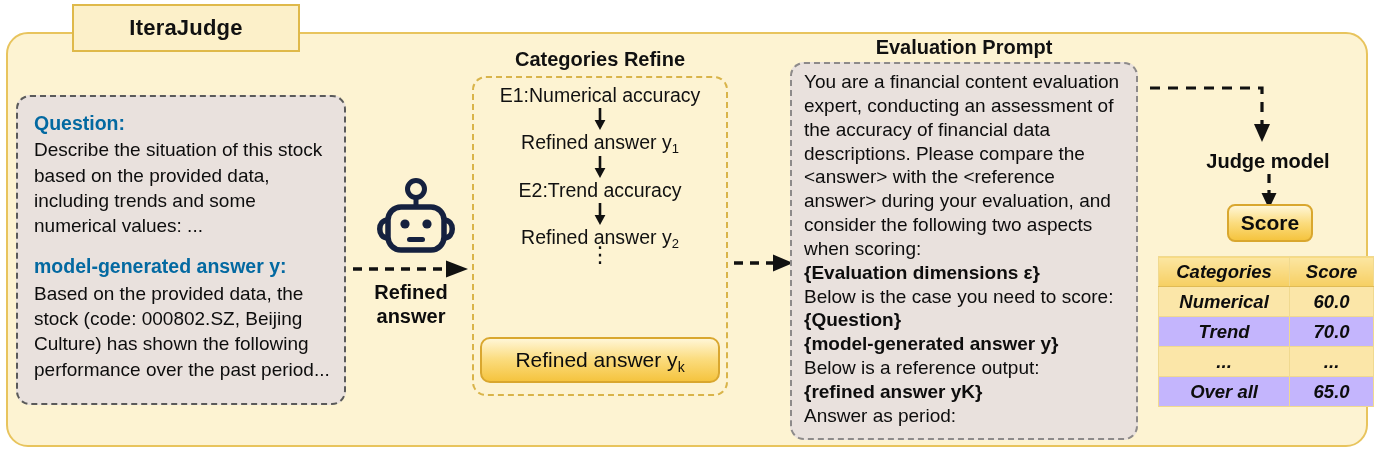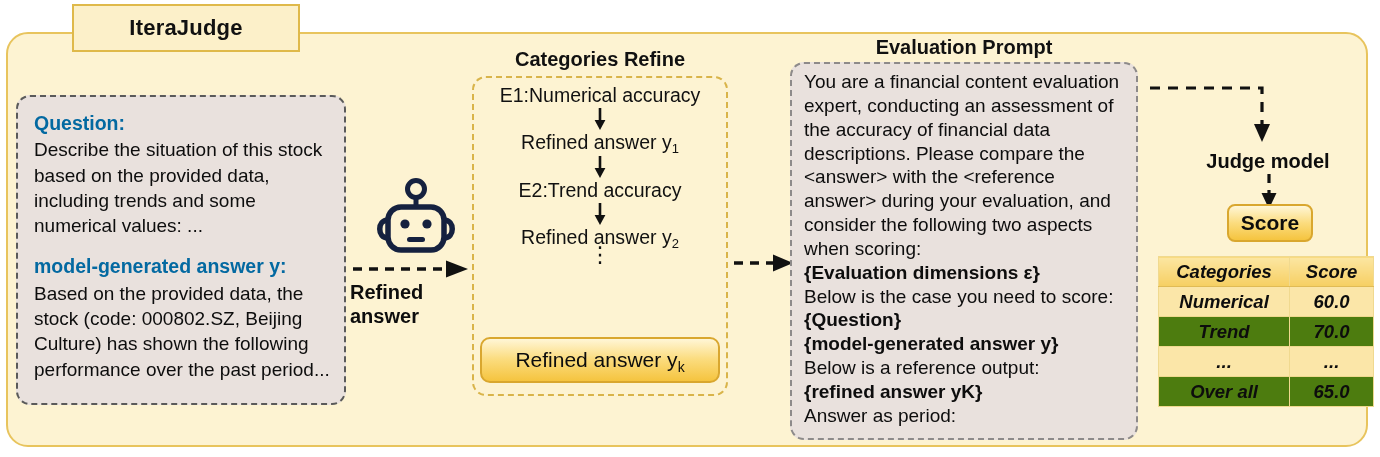--- a/index.html
+++ b/index.html
@@ -83,21 +83,21 @@
   }
   .arrow-refined {
     position: absolute;
     left: 352px; top: 258px;
     width: 118px; height: 22px;
   }
   .refined-label {
     position: absolute;
     left: 350px; top: 281px;
     width: 122px;
-    text-align: left;
+    text-align: center;
     font-size: 20px;
     font-weight: bold;
     color: #0d0d0d;
     line-height: 1.18;
   }
 
   
   .refine-title {
     position: absolute;
     left: 478px; top: 48px;
@@ -254,21 +254,21 @@
     padding: 1px 6px;
     height: 27px;
     text-align: center;
     border: 1px solid #f0d98f;
   }
   .results-table tr.hdr td {
     background: linear-gradient(180deg, #fce6a2 0%, #f6cf62 100%);
     border-bottom: 1px solid #e0bb55;
   }
   .results-table tr.r-light td { background: #fbe6a8; }
-  .results-table tr.r-dark td  { background: #4d7c0f; text-align: center; }
+  .results-table tr.r-dark td  { background: #c4b5fd; text-align: center; }
   .results-table td.cat { width: 61%; }
   .results-table td.val { width: 39%; }
 </style>
 </head>
 <body>
 
 <div id="figure">
 
   <div class="outer-frame"></div>
 

